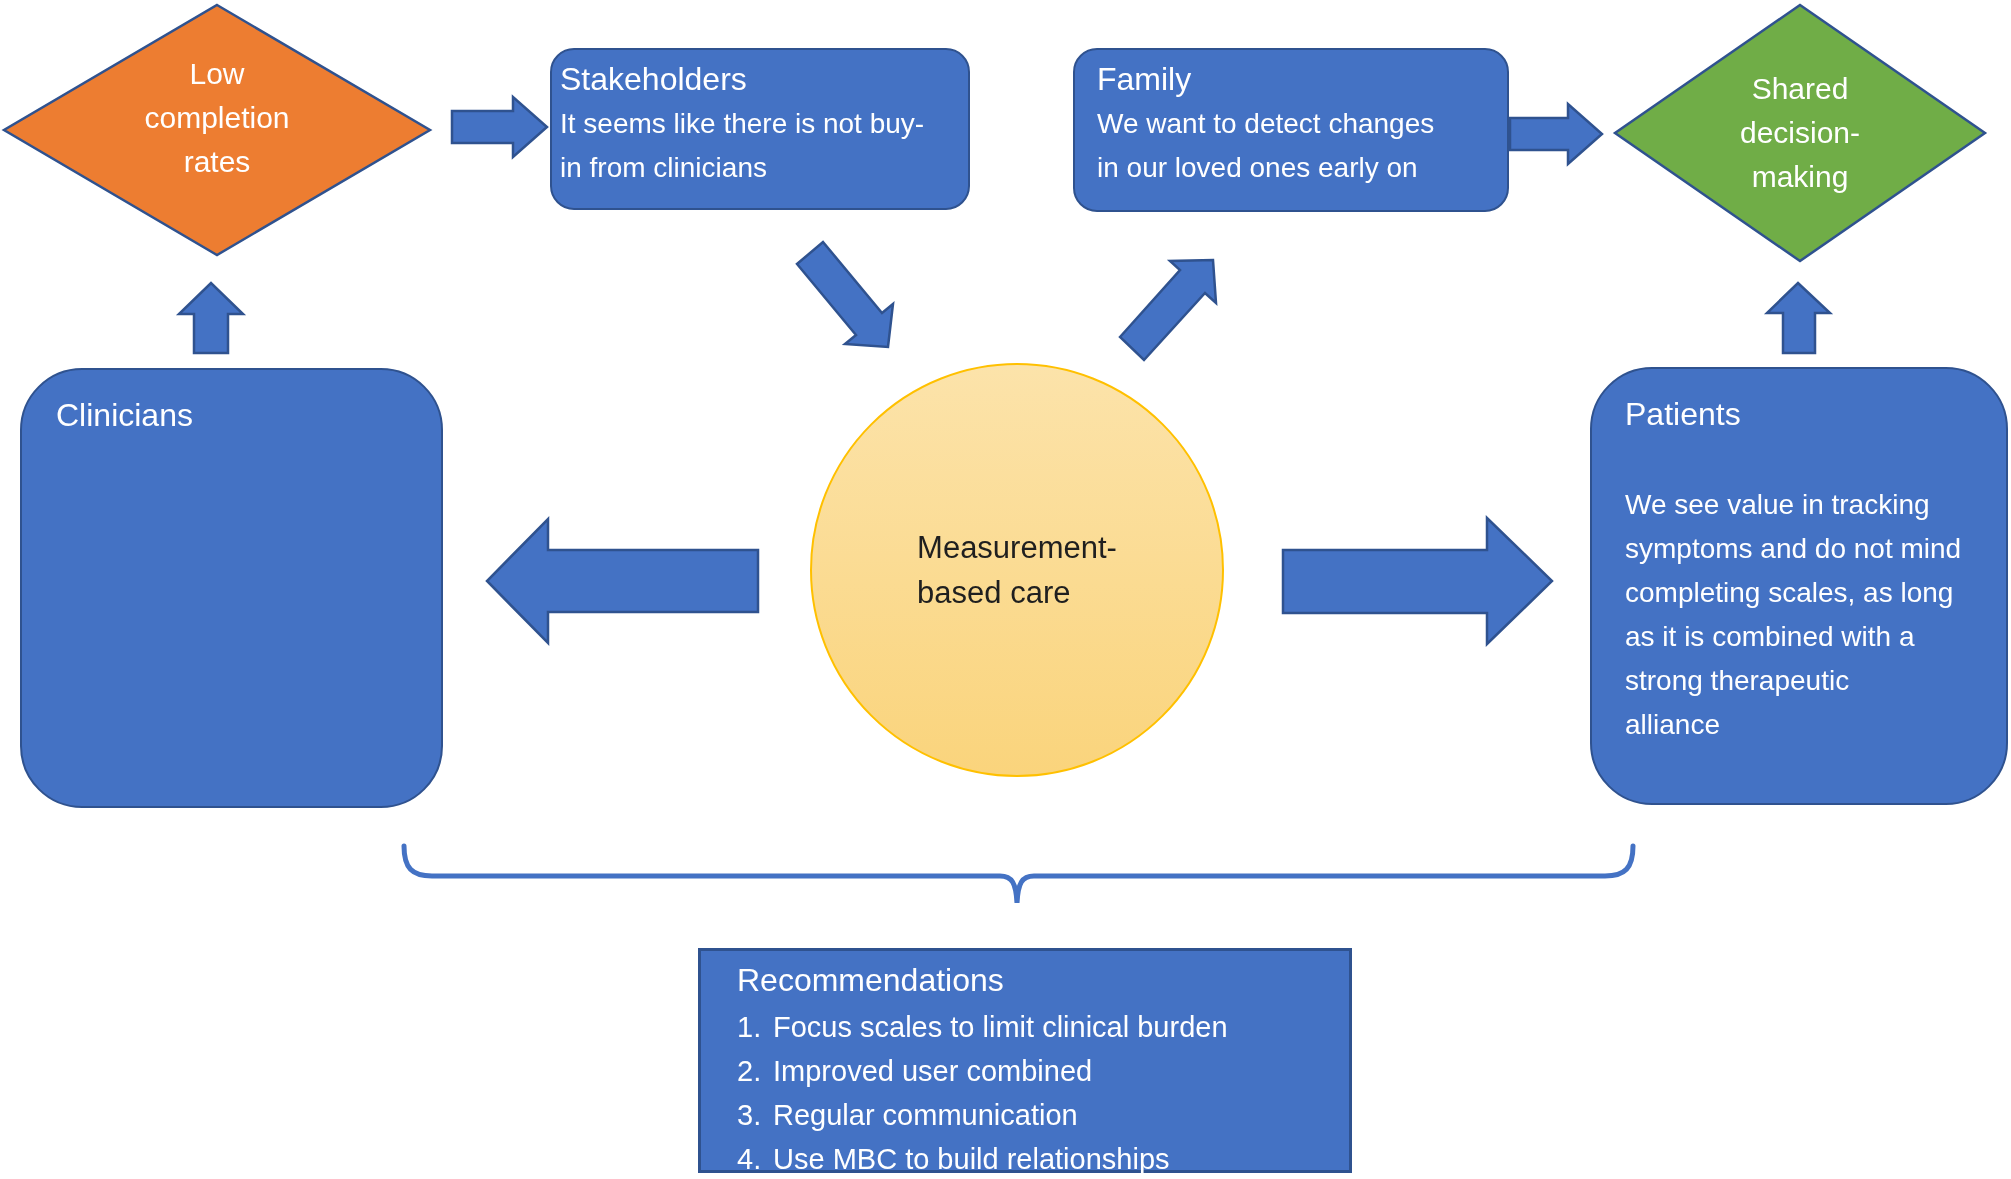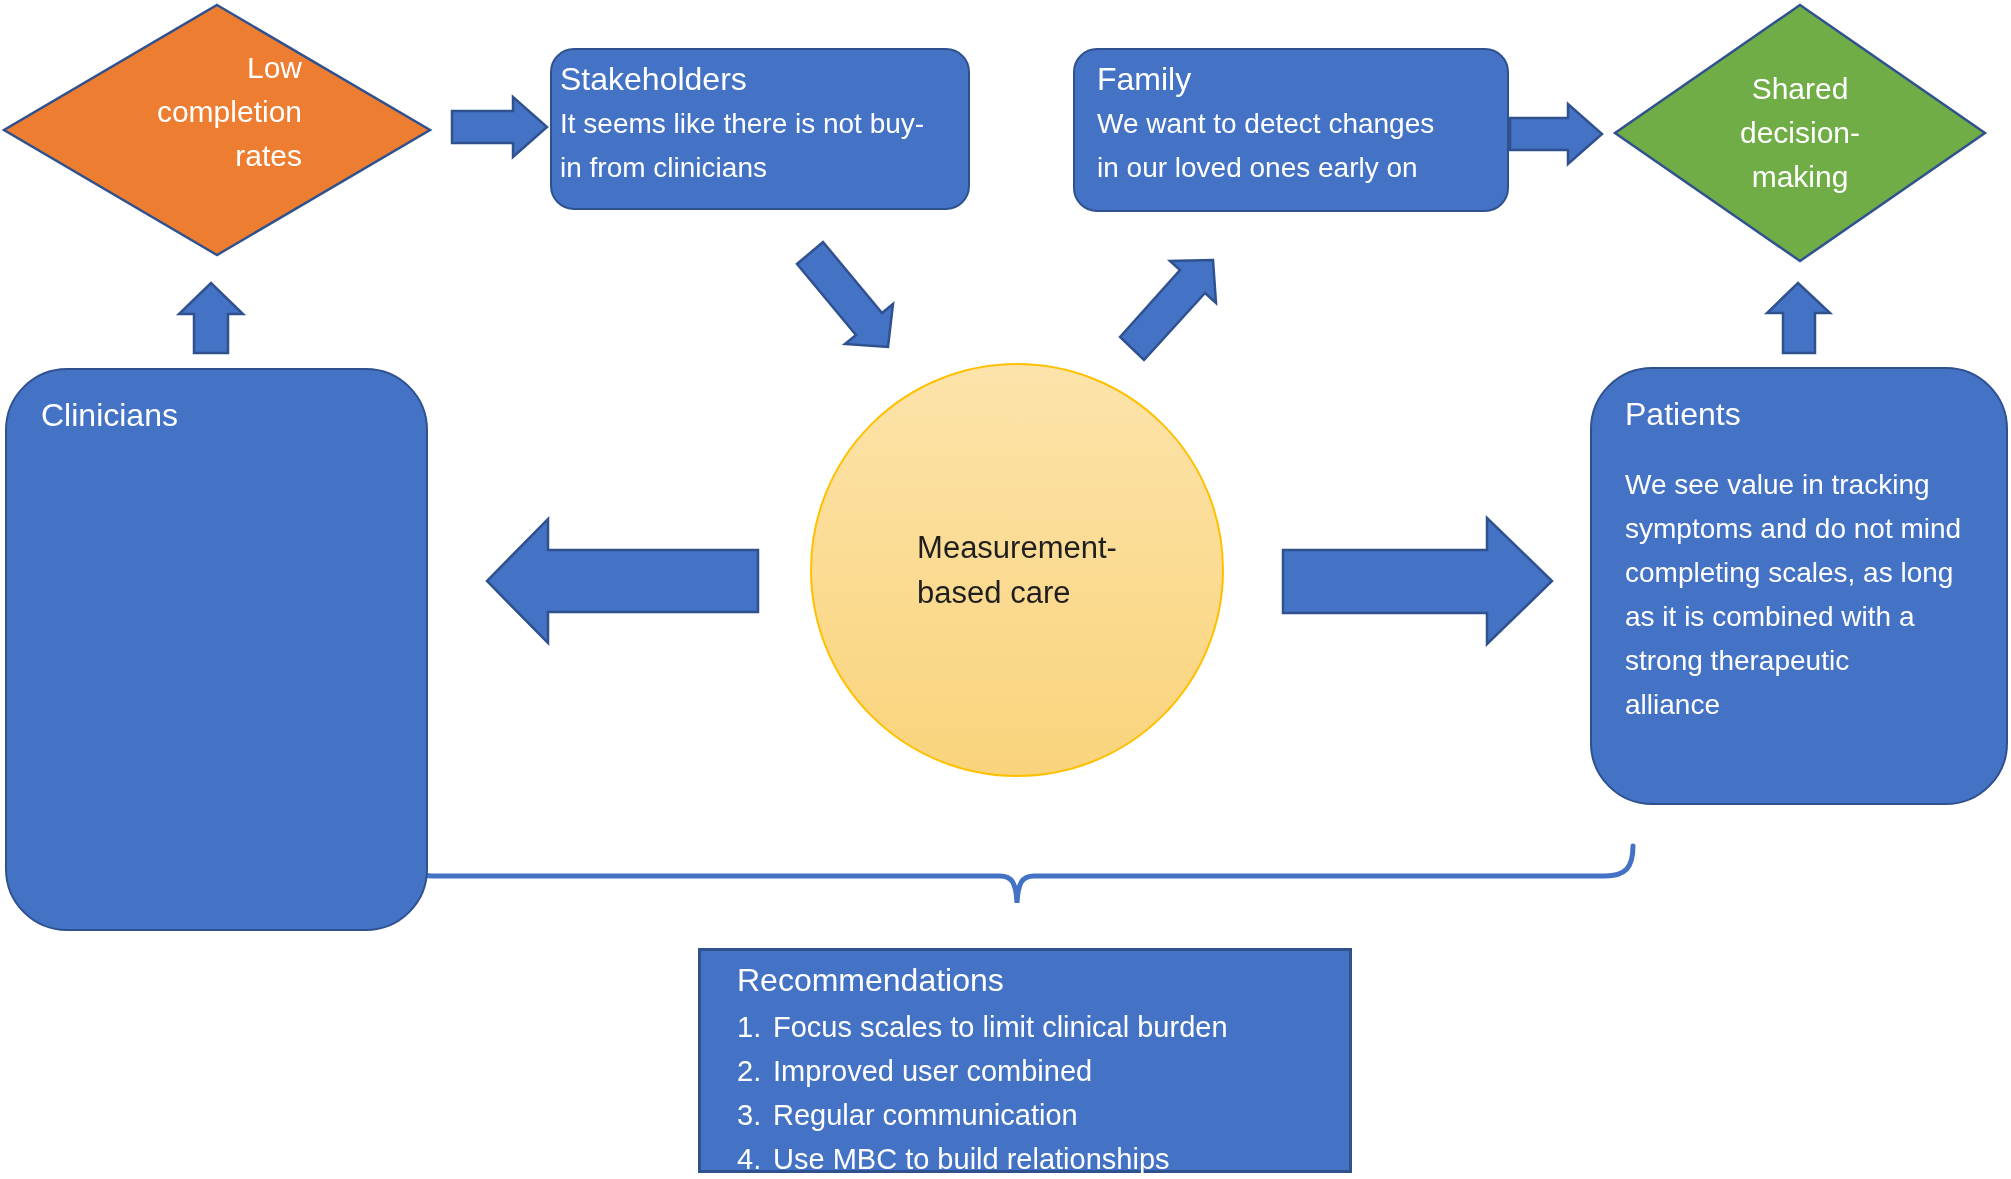--- a/index.html
+++ b/index.html
@@ -20,30 +20,30 @@
   .diamond-label{position:absolute;z-index:2;color:var(--text-light);font-size:30px;line-height:44px;
     text-align:center;white-space:pre-line;}
   .tbox{position:absolute;z-index:2;background:var(--blue-fill);border:2.5px solid var(--blue-border);
     box-sizing:border-box;color:var(--text-light);}
   .tbox.round-sm{border-radius:24px;}
   .tbox.round-lg{border-radius:62px;}
   .box-title{text-align:left;font-size:32px;line-height:46px;font-weight:400;}
   .box-body{font-size:28px;line-height:44px;white-space:pre-line;}
   .box-stakeholders{left:550px;top:48px;width:420px;height:162px;padding:6px 6px 0 8px;}
   .box-family{left:1073px;top:48px;width:436px;height:164px;padding:6px 6px 0 22px;}
-  .box-clinicians{left:5px;top:368px;width:423px;height:563px;padding:22px 24px 0 34px;}
+  .box-clinicians{left:20px;top:368px;width:423px;height:440px;padding:22px 24px 0 34px;}
   .box-clinicians .box-body{margin-top:48px;}
   .box-patients{left:1590px;top:367px;width:418px;height:438px;padding:22px 14px 0 33px;}
-  .box-patients .box-body{margin-top:26px;}
+  .box-patients .box-body{margin-top:46px;}
   .circle{position:absolute;z-index:2;left:810px;top:363px;width:414px;height:414px;border-radius:50%;
     background:linear-gradient(180deg,var(--circle-fill-top),var(--circle-fill-bottom));
     border:2.5px solid var(--circle-border);box-sizing:border-box;
     display:flex;align-items:center;justify-content:center;}
   .circle-label{color:var(--text-dark);font-size:31px;line-height:45px;white-space:pre-line;}
-  .label-low{left:132px;top:46px;width:170px;text-align:right;}
+  .label-low{left:132px;top:52px;width:170px;}
   .label-shared{left:1715px;top:67px;width:170px;}
   .box-recs{left:698px;top:948px;width:654px;height:225px;border-width:3px;border-radius:0;padding:6px 10px 0 36px;}
   .rec-list{margin-top:2px;}
   .rec-row{display:flex;font-size:29px;line-height:44px;}
   .rec-num{width:26px;flex:none;}
   .rec-text{margin-left:10px;}
 </style>
 </head>
 <body>
 

